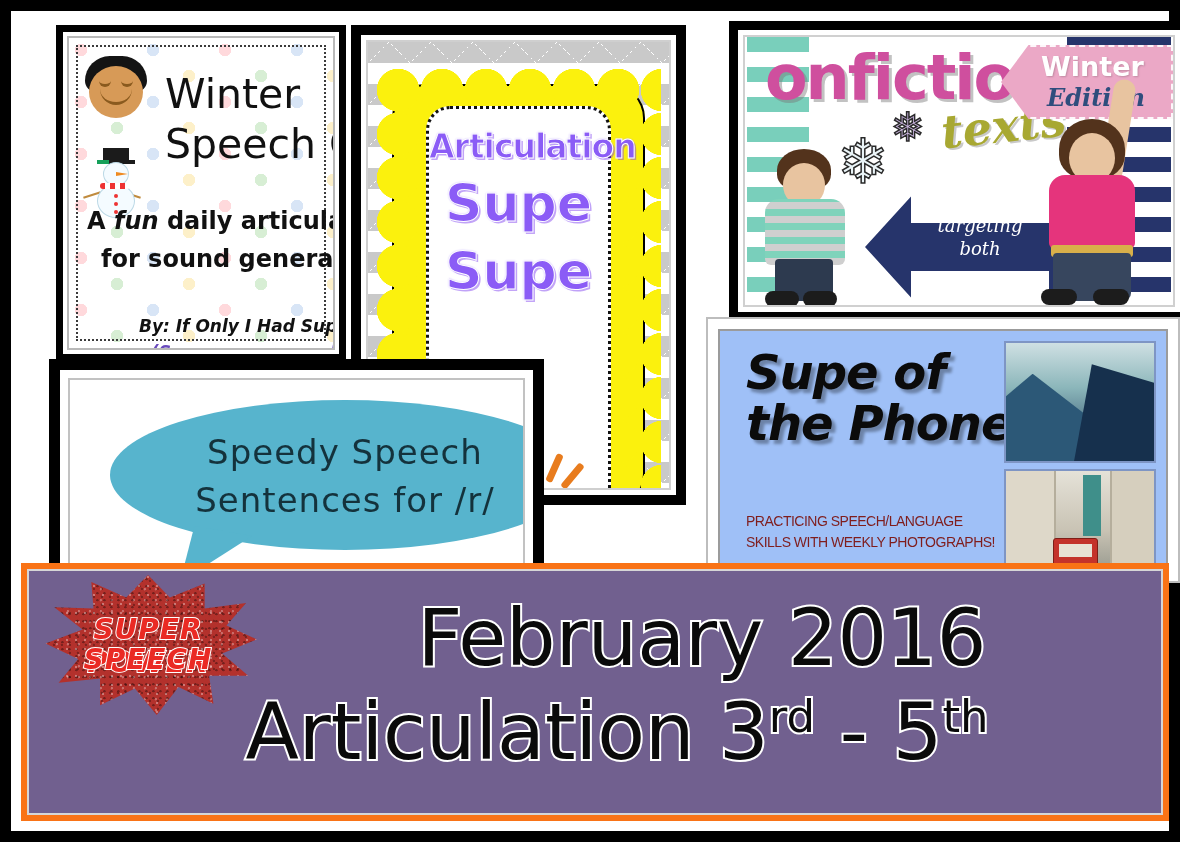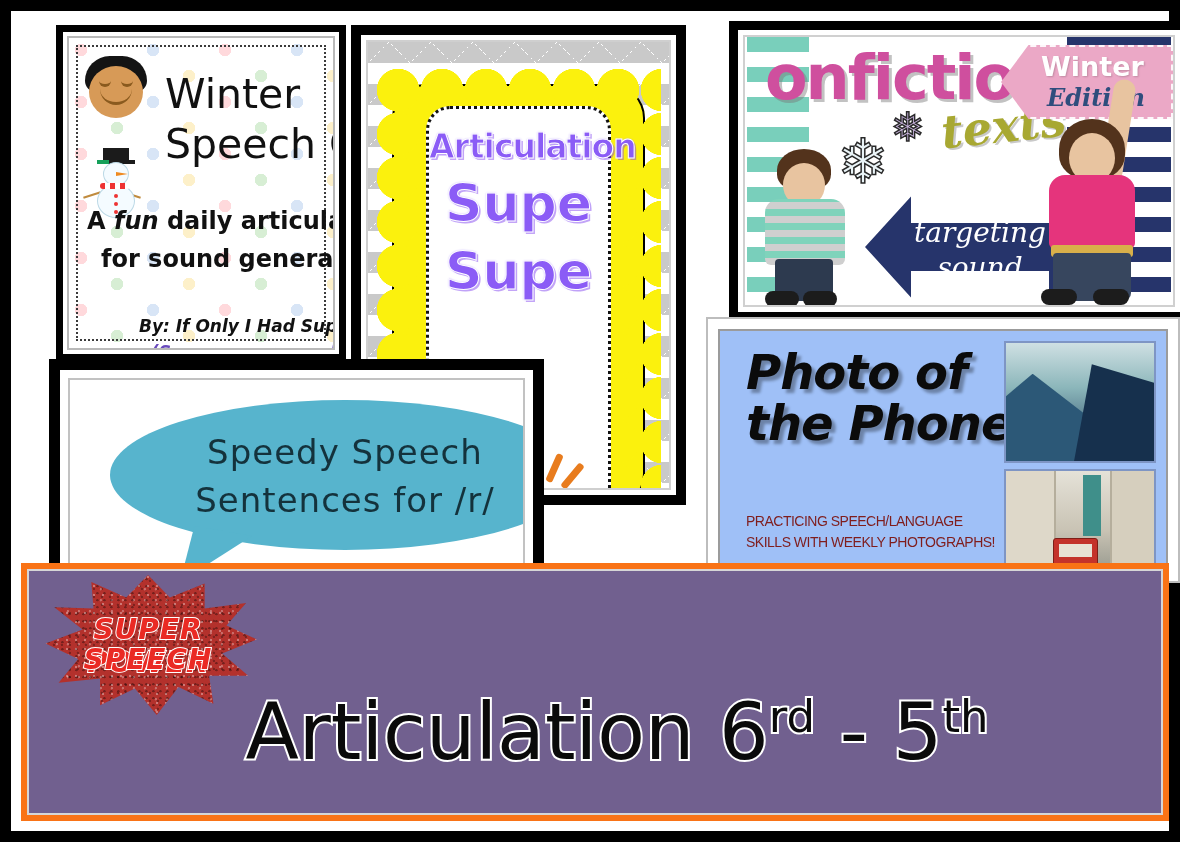--- a/index.html
+++ b/index.html
@@ -209,21 +209,21 @@
   .flake.f1 { left: 6px;  top: 26px; font-size: 62px; }
   .flake.f2 { left: 60px; top: 2px;  font-size: 40px; color:#cdb7e3; }
   .arrow2 {
     position: absolute; left: 120px; top: 150px; width: 230px; height: 120px;
     background: #26346b;
     clip-path: polygon(0 50%, 20% 8%, 20% 30%, 80% 30%, 80% 8%, 100% 50%, 80% 92%, 80% 70%, 20% 70%, 20% 92%);
   }
   .arrow-label {
     position: absolute; left: 120px; top: 178px; width: 230px;
     text-align: center; color: #fff;
-    font-family: "DejaVu Serif", serif; font-style: italic; font-size: 28px; line-height: 1.25;
+    font-family: "DejaVu Serif", serif; font-style: italic; font-size: 18px; line-height: 1.25;
   }
   .kid { position: absolute; bottom: 0; }
   .kid-boy { left: 14px; bottom: 2px; width: 92px; height: 170px; }
   .kid-girl { right: 16px; bottom: 2px; width: 128px; height: 228px; }
   .kid .head { position: absolute; background: #e8c4a0; border-radius: 50%; }
   .kid .hair { position: absolute; background: #53331c; border-radius: 50% 50% 40% 40%; }
   .kid-boy .hair { left: 18px; top: 16px; width: 54px; height: 42px; }
   .kid-boy .head { left: 24px; top: 30px; width: 42px; height: 44px; }
   .kid-boy .shirt { position: absolute; left: 6px; top: 66px; width: 80px; height: 66px;
     background: repeating-linear-gradient(0deg,#cfcfcf 0 7px,#7fd3bb 7px 14px); border-radius: 14px 14px 6px 6px; }
@@ -418,21 +418,21 @@
       </div>
 
       <div class="ribbon">
         <div class="winter">Winter</div>
         <div class="edition">Edition</div>
       </div>
 
       <div class="arrow2"></div>
       <div class="arrow-label">
         <div>targeting</div>
-        <div>sound</div>
+        <div>both</div>
       </div>
 
       <div class="kid kid-boy">
         <div class="hair"></div>
           <div class="head"></div>
         <div class="shirt"></div>
           <div class="jeans"></div>
         <div class="shoe l"></div>
           <div class="shoe r"></div>
       </div>
@@ -456,21 +456,21 @@
       <div class="bubble-text">
         <div>Speedy Speech</div>
         <div>Sentences for /r/</div>
       </div>
     </div>
   </div>
 
   <div class="card" id="card-photo">
     <div class="card-inner">
       <div class="pw-title">
-        <div>Photo of</div>
+        <div>Supe of</div>
         <div>the Phone</div>
       </div>
       <div class="pw-sub">
         <div>PRACTICING SPEECH/LANGUAGE</div>
         <div>SKILLS WITH WEEKLY PHOTOGRAPHS!</div>
       </div>
       <div class="pw-img top"></div>
       <div class="pw-img bot">
         <div class="bldg-l"></div>
           <div class="bldg-r"></div>
@@ -482,18 +482,19 @@
 
   <div id="banner">
 
     <div id="logo">
       <div class="burst-outline"></div>
       <div class="burst"></div>
       <div class="logo-l1">SUPER POWER</div>
       <div class="logo-l2">SPEECH</div>
     </div>
 
-
-    <div class="bn-line bn-2"><span>Articulation 6</span><sup>rd</sup><span> - 5</span><sup>th</sup></div>
+    <div class="bn-line bn-1">February 2016</div>
+
+    <div class="bn-line bn-2"><span>Articulation 3</span><sup>rd</sup><span> - 5</span><sup>th</sup></div>
 
   </div>
 
 </div>
 
 </body></html>

